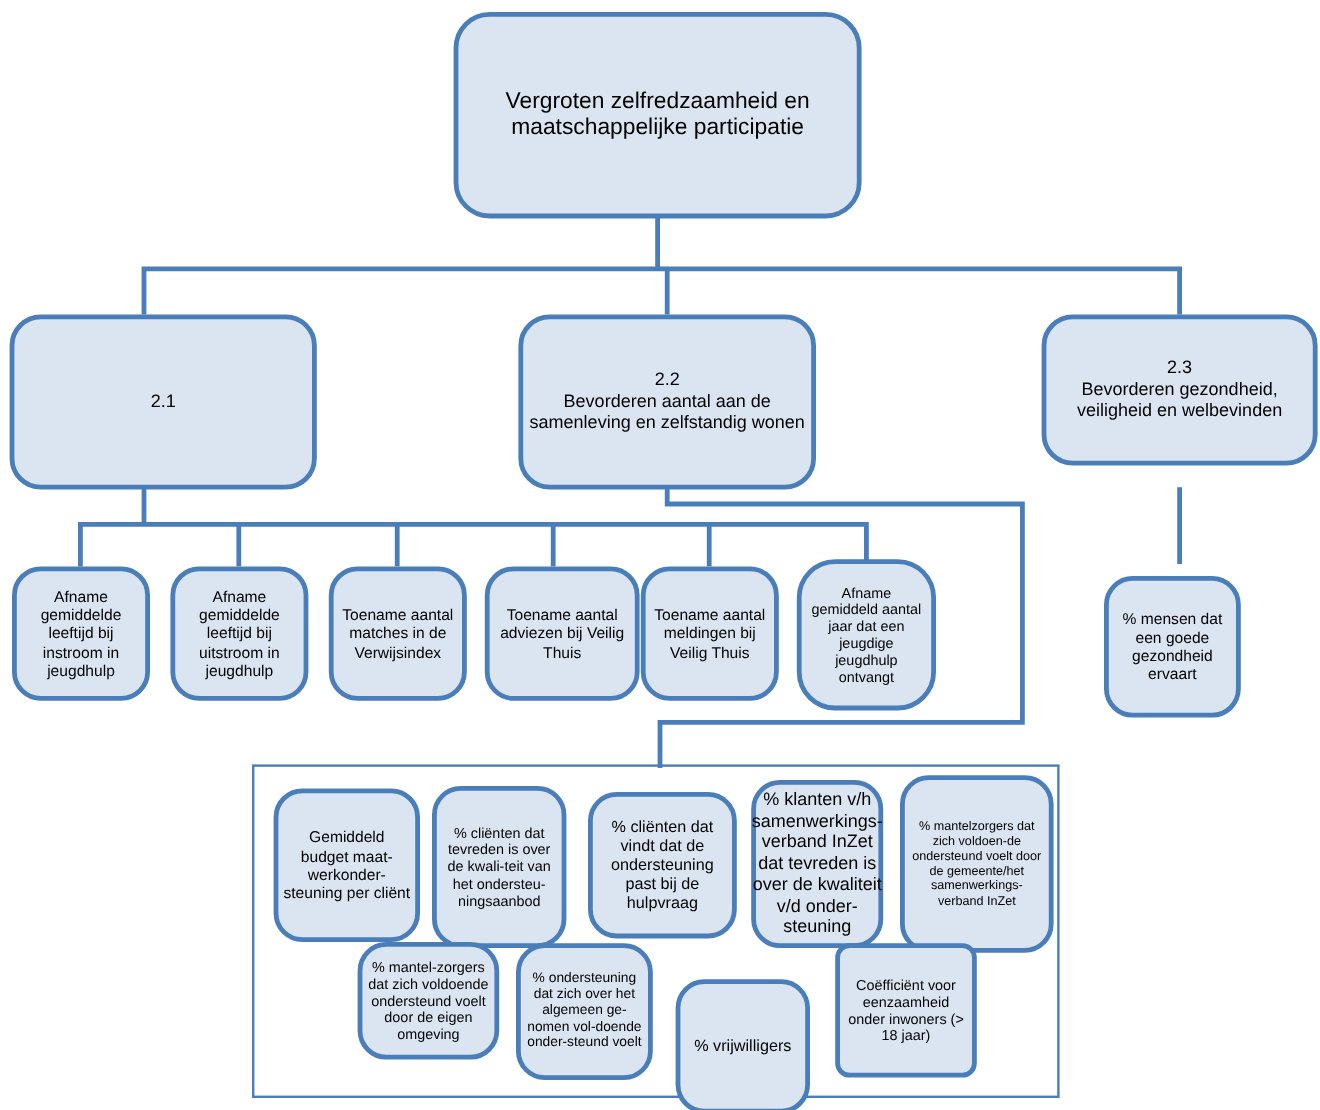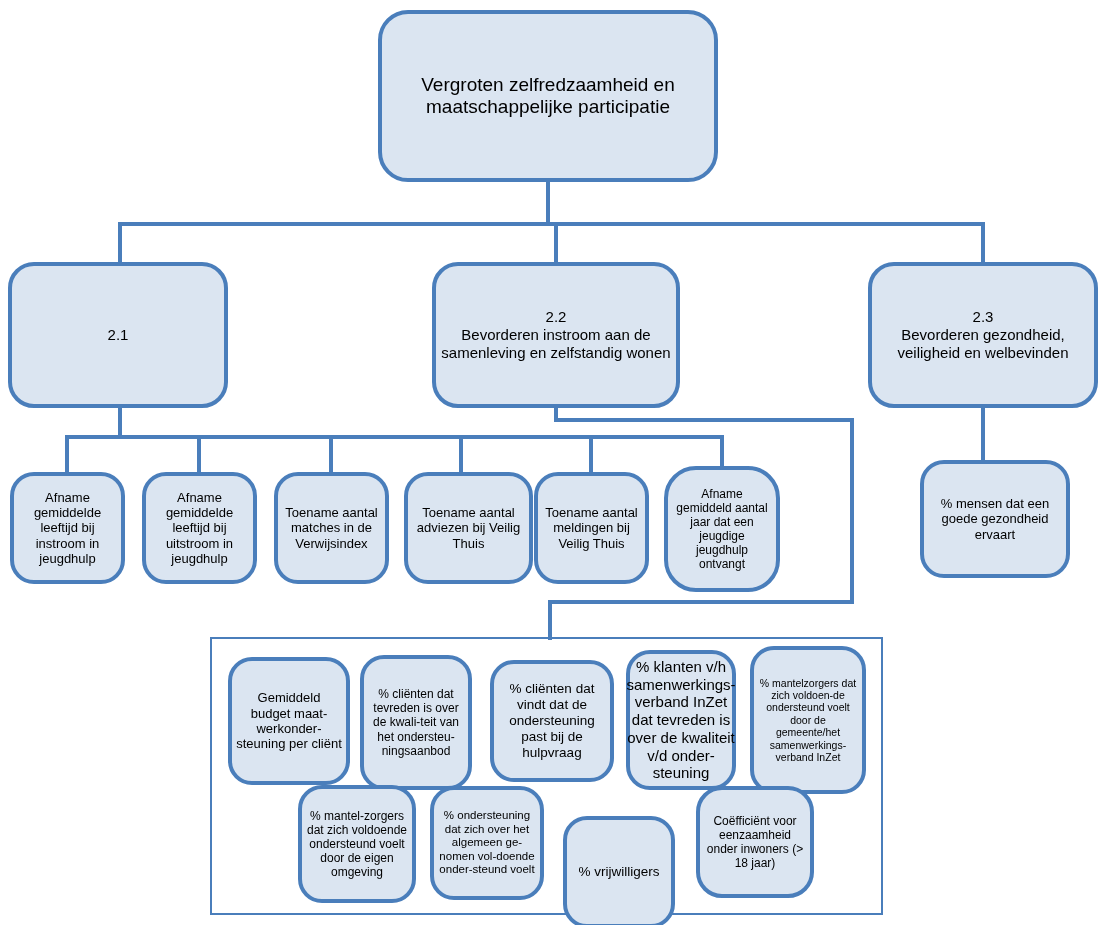--- a/index.html
+++ b/index.html
@@ -43,30 +43,30 @@
     <path d="M983,406 L983,470"></path>
 
     <path d="M556,406 L556,420 L852,420 L852,602 L550,602 L550,640"></path>
   </g>
 </svg>
 
 <div class="box" style="left:378px;top:10px;width:340px;height:172px;border-radius:30px;font-size:19px;">
   <span>Vergroten zelfredzaamheid en maatschappelijke participatie</span>
 </div>
 
-<div class="box" style="left:8px;top:262px;width:220px;height:146px;font-size:15px;">
+<div class="box" style="left:8px;top:262px;width:256px;height:146px;font-size:15px;">
   <span class="goal-id">2.1</span>
 </div>
 
 <div class="box" style="left:432px;top:262px;width:248px;height:146px;font-size:15px;">
   <span class="goal-id">2.2</span>
-  <span>Bevorderen instroom aan de samenleving en zelfstandig wonen</span>
+  <span>Bevorderen aantal aan de samenleving en zelfstandig wonen</span>
 </div>
 
-<div class="box" style="left:868px;top:262px;width:230px;height:146px;font-size:15px;">
+<div class="box" style="left:868px;top:262px;width:230px;height:126px;font-size:15px;">
   <span class="goal-id">2.3</span>
   <span>Bevorderen gezondheid, veiligheid en welbevinden</span>
 </div>
 
 <div class="box" style="left:10px;top:472px;width:115px;height:112px;border-radius:24px;font-size:13px;">
   <span>Afname gemiddelde leeftijd bij instroom in jeugdhulp</span>
 </div>
 <div class="box" style="left:142px;top:472px;width:115px;height:112px;border-radius:24px;font-size:13px;">
   <span>Afname gemiddelde leeftijd bij uitstroom in jeugdhulp</span>
 </div>
@@ -76,46 +76,46 @@
 <div class="box" style="left:404px;top:472px;width:129px;height:112px;border-radius:24px;font-size:13px;">
   <span>Toename aantal adviezen bij Veilig Thuis</span>
 </div>
 <div class="box" style="left:534px;top:472px;width:115px;height:112px;border-radius:24px;font-size:13px;">
   <span>Toename aantal meldingen bij Veilig Thuis</span>
 </div>
 <div class="box" style="left:664px;top:466px;width:116px;height:126px;border-radius:32px;font-size:12px;">
   <span>Afname gemiddeld aantal jaar dat een jeugdige jeugdhulp ontvangt</span>
 </div>
 
-<div class="box" style="left:920px;top:460px;width:150px;height:118px;border-radius:24px;font-size:13px;text-align:center;">
+<div class="box" style="left:920px;top:480px;width:114px;height:118px;border-radius:24px;font-size:13px;text-align:center;">
   <span>% mensen dat een goede gezondheid ervaart</span>
 </div>
 
 <div class="group-rect" style="left:210px;top:637px;width:673px;height:278px;"></div>
 
 <div class="box" style="left:228px;top:657px;width:122px;height:128px;border-radius:24px;font-size:13px;">
   <span>Gemiddeld budget maat-werkonder-steuning per cliënt</span>
 </div>
 <div class="box" style="left:360px;top:655px;width:112px;height:135px;border-radius:24px;font-size:12px;">
   <span>% cliënten dat tevreden is over de kwali-teit van het ondersteu-ningsaanbod</span>
 </div>
 <div class="box" style="left:490px;top:660px;width:124px;height:122px;border-radius:24px;font-size:13.5px;justify-content:center;">
   <span>% cliënten dat vindt dat de ondersteuning past bij de hulpvraag</span>
 </div>
 <div class="box" style="left:626px;top:650px;width:110px;height:140px;border-radius:24px;font-size:15px;">
   <span>% klanten v/h samenwerkings-verband InZet dat tevreden is over de kwaliteit v/d onder-steuning</span>
 </div>
-<div class="box" style="left:750px;top:646px;width:116px;height:148px;border-radius:24px;font-size:10.5px;">
+<div class="box" style="left:750px;top:646px;width:128px;height:148px;border-radius:24px;font-size:10.5px;">
   <span>% mantelzorgers dat zich voldoen-de ondersteund voelt door de gemeente/het samenwerkings-verband InZet</span>
 </div>
 
-<div class="box" style="left:298px;top:785px;width:118px;height:118px;border-radius:24px;font-size:12px;">
+<div class="box" style="left:298px;top:785px;width:118px;height:98px;border-radius:24px;font-size:12px;">
   <span>% mantel-zorgers dat zich voldoende ondersteund voelt door de eigen omgeving</span>
 </div>
 <div class="box" style="left:430px;top:786px;width:114px;height:114px;border-radius:24px;font-size:11.5px;">
   <span>% ondersteuning dat zich over het algemeen ge-nomen vol-doende onder-steund voelt</span>
 </div>
 <div class="box" style="left:563px;top:816px;width:112px;height:112px;border-radius:24px;font-size:13.5px;">
   <span>% vrijwilligers</span>
 </div>
-<div class="box" style="left:696px;top:786px;width:118px;height:112px;border-radius:26px;font-size:12px;">
+<div class="box" style="left:696px;top:786px;width:118px;height:112px;border-radius:12px;font-size:12px;">
   <span>Coëfficiënt voor eenzaamheid onder inwoners (&gt; 18 jaar)</span>
 </div>
 
 </body></html>

